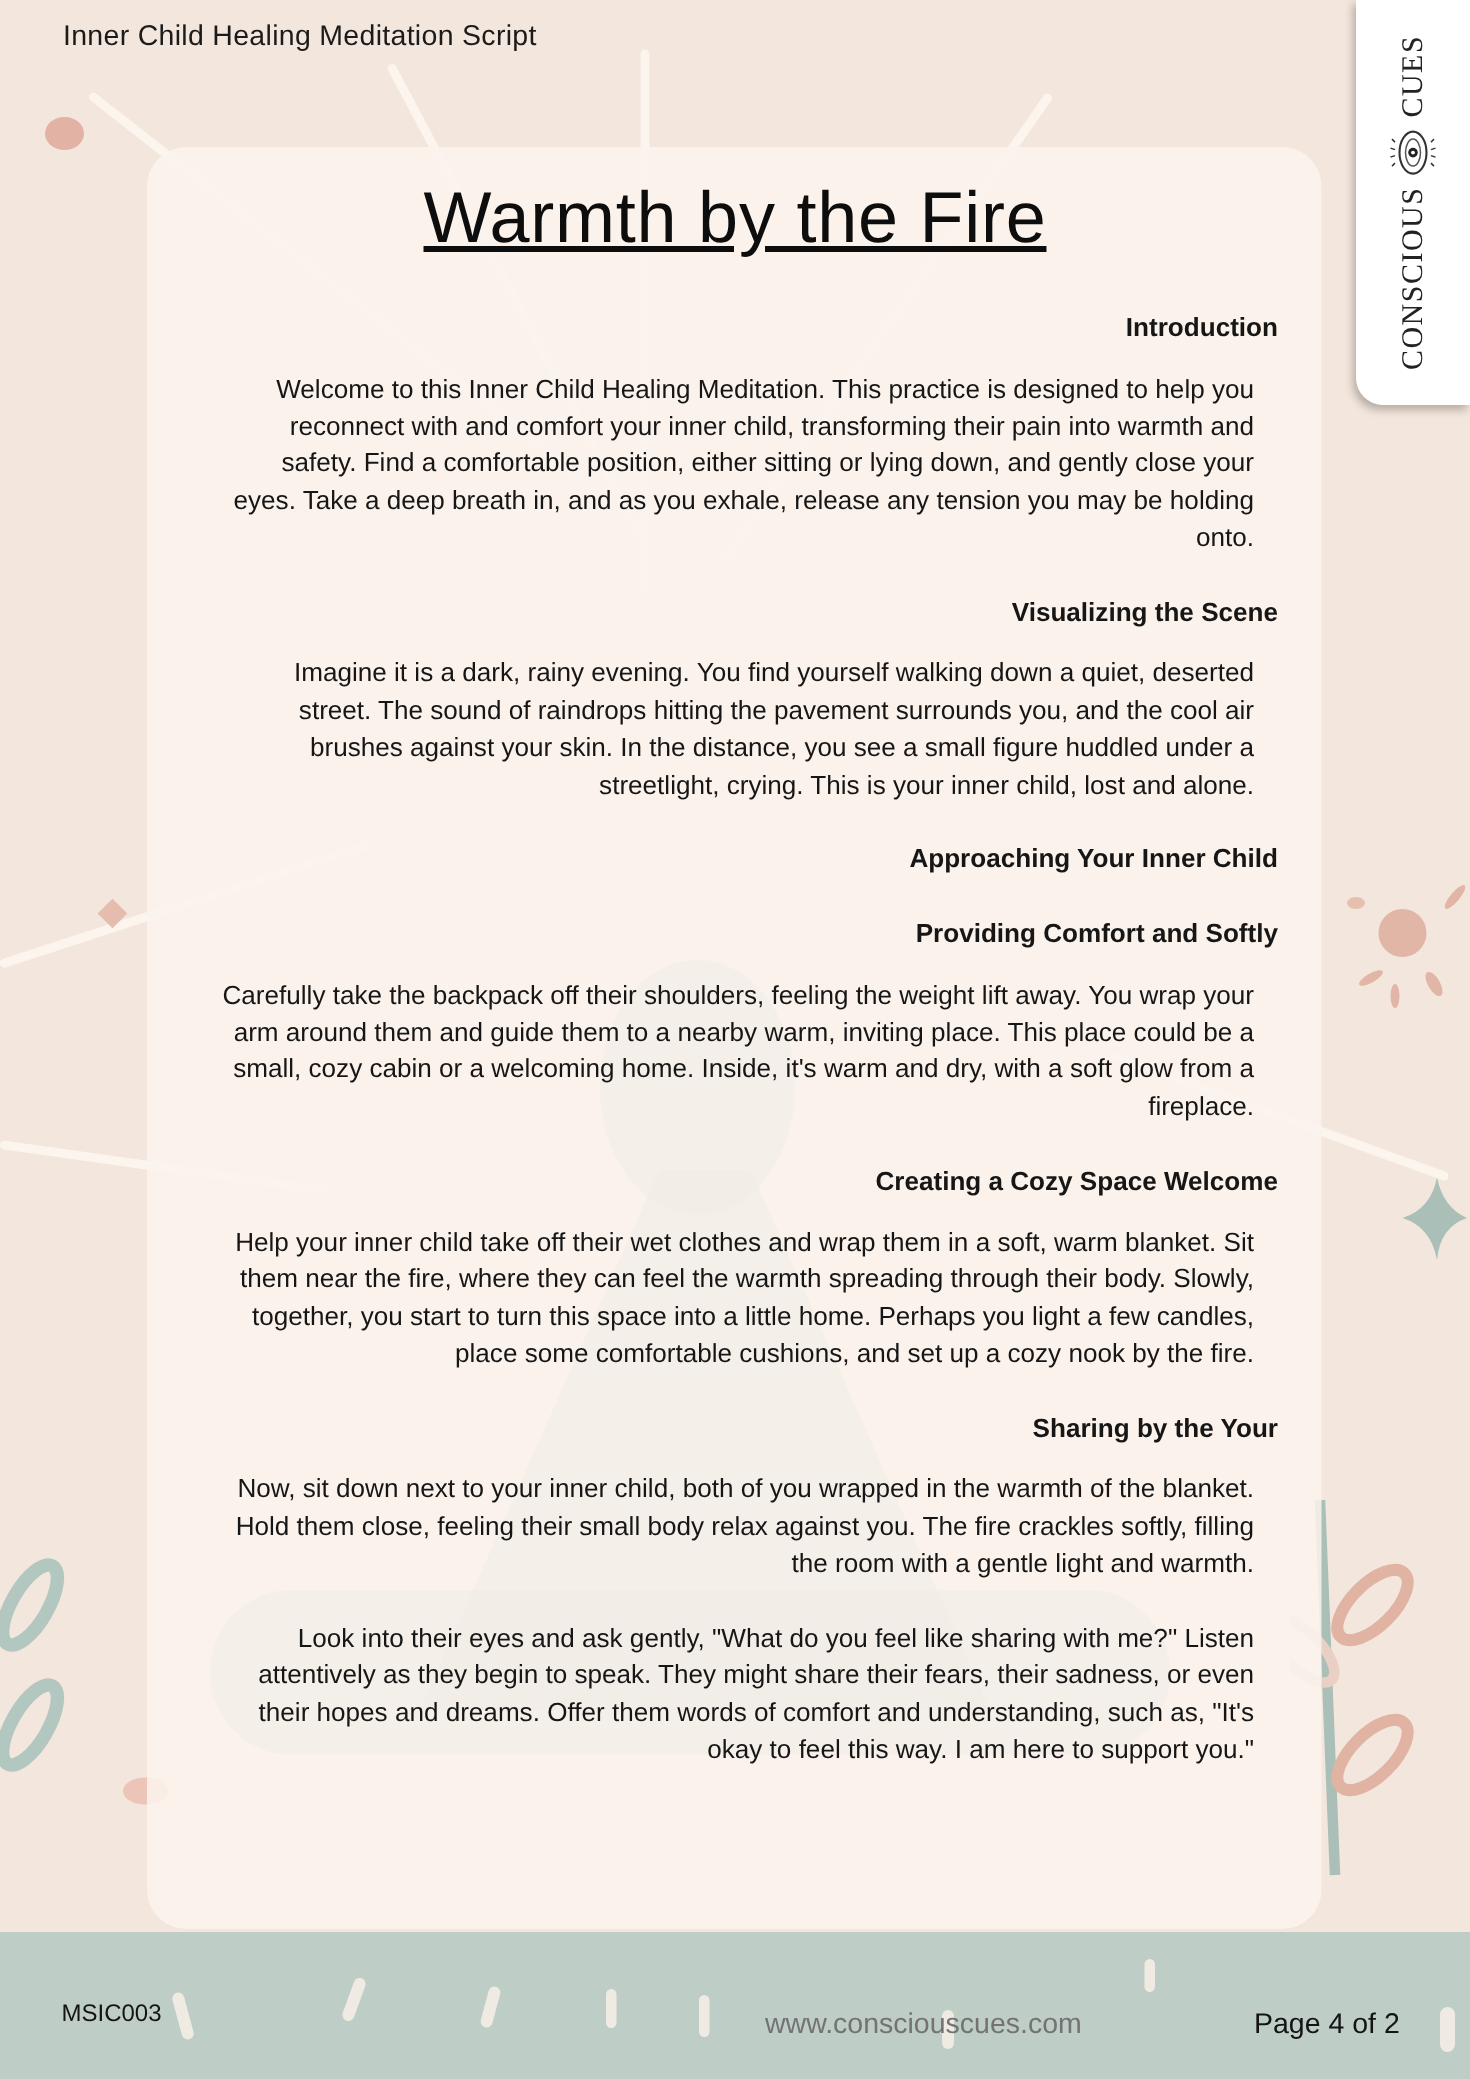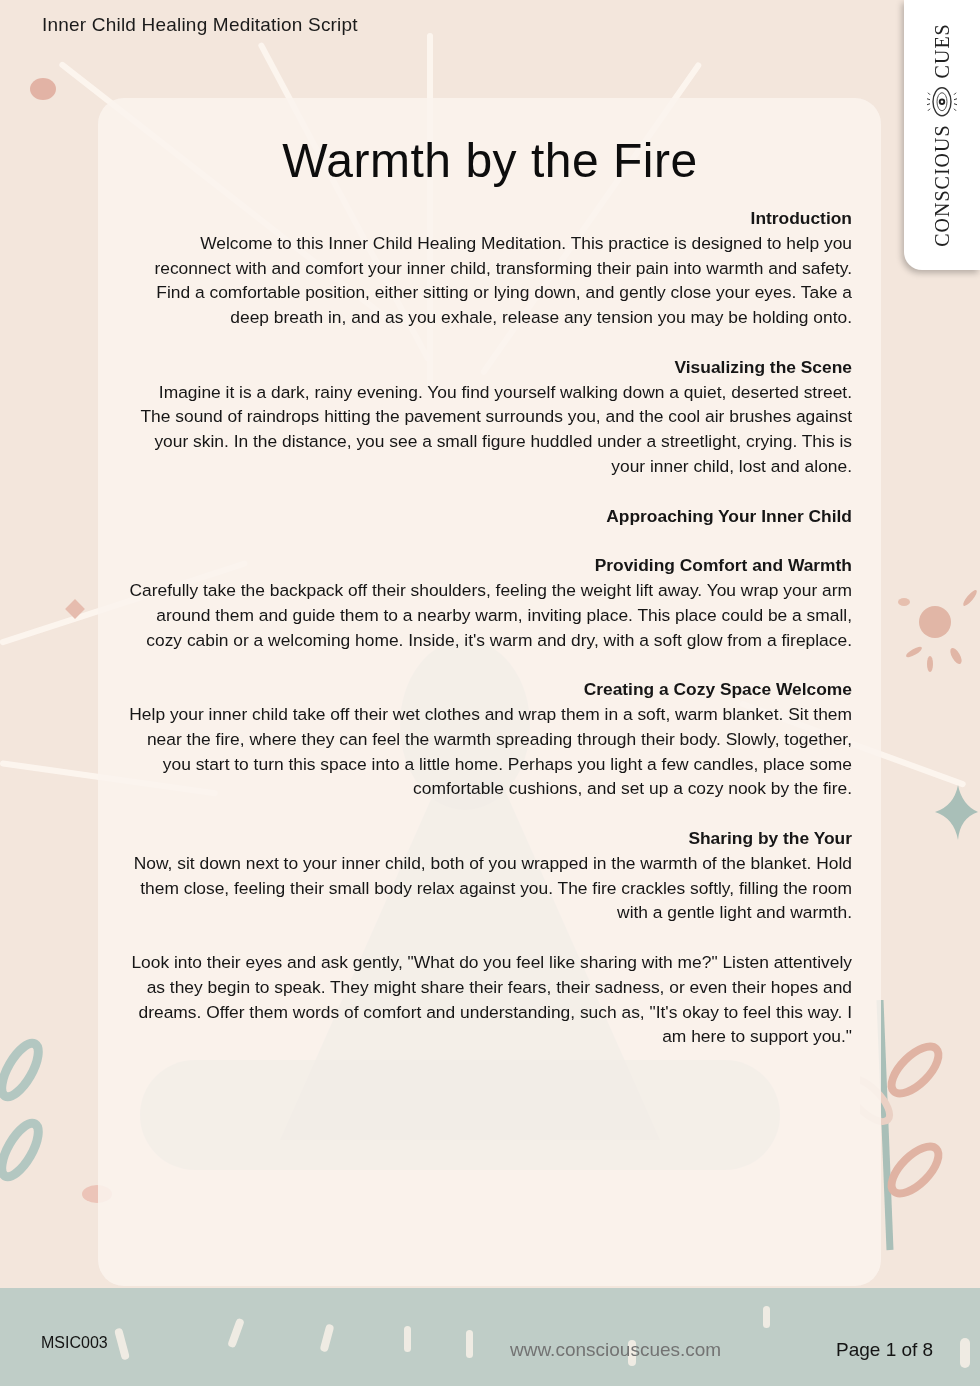--- a/index.html
+++ b/index.html
@@ -42,21 +42,21 @@
   .doc-title {
     position:absolute; left:0; right:0; top:118px; text-align:center;
     font-size:48px; font-weight:normal; color:#0d0d0d; letter-spacing:0.5px;
   }
   .content {
     position:absolute; left:128px; width:724px; top:206px;
     text-align:right; font-size:17.4px; line-height:24.8px; color:#161616;
   }
   .section { margin:0 0 24.8px 0; }
   .section h2 { margin:0; font-size:17.4px; line-height:24.8px; font-weight:bold; }
-  .section p { margin:0; }
+  .section p { margin:16px; }
   .footer-code { position:absolute; left:41px; top:1334px; font-size:16px; color:#141414; }
   .footer-url { position:absolute; left:510px; top:1339px; font-size:19px; color:#737373; }
   .footer-page { position:absolute; left:836px; top:1339px; font-size:19px; color:#141414; }
 </style>
 </head>
 <body>
 
 <div class="bg-layer">
   <div class="ray" style="left:60px;top:60px;width:420px;height:6px;transform:rotate(38deg);"></div>
   <div class="ray" style="left:260px;top:40px;width:360px;height:6px;transform:rotate(62deg);"></div>
@@ -131,44 +131,44 @@
         <line x1="31" y1="8" x2="29" y2="10"></line>
           <line x1="32" y1="14" x2="29" y2="15"></line>
         <line x1="32" y1="20" x2="29" y2="19"></line>
           <line x1="31" y1="26" x2="29" y2="24"></line>
       </g>
     </svg>
     <span>CUES</span>
   </div>
 </div>
 
-<h1 class="doc-title" style="margin:15px;">Warmth by the Fire</h1>
+<h1 class="doc-title" style="margin:0;text-decoration:underline;">Warmth by the Fire</h1>
 
 <div class="content">
   <div class="section">
     <h2>Introduction</h2>
     <p>Welcome to this Inner Child Healing Meditation. This practice is designed to help you reconnect with and comfort your inner child, transforming their pain into warmth and safety. Find a comfortable position, either sitting or lying down, and gently close your eyes. Take a deep breath in, and as you exhale, release any tension you may be holding onto.</p>
   </div>
   <div class="section">
     <h2>Visualizing the Scene</h2>
     <p>Imagine it is a dark, rainy evening. You find yourself walking down a quiet, deserted street. The sound of raindrops hitting the pavement surrounds you, and the cool air brushes against your skin. In the distance, you see a small figure huddled under a streetlight, crying. This is your inner child, lost and alone.</p>
   </div>
   <div class="section">
     <h2>Approaching Your Inner Child</h2>
   </div>
   <div class="section">
-    <h2>Providing Comfort and Warmth</h2>
+    <h2>Providing Comfort and Softly</h2>
     <p>Carefully take the backpack off their shoulders, feeling the weight lift away. You wrap your arm around them and guide them to a nearby warm, inviting place. This place could be a small, cozy cabin or a welcoming home. Inside, it's warm and dry, with a soft glow from a fireplace.</p>
   </div>
   <div class="section">
     <h2>Creating a Cozy Space Welcome</h2>
     <p>Help your inner child take off their wet clothes and wrap them in a soft, warm blanket. Sit them near the fire, where they can feel the warmth spreading through their body. Slowly, together, you start to turn this space into a little home. Perhaps you light a few candles, place some comfortable cushions, and set up a cozy nook by the fire.</p>
   </div>
   <div class="section">
     <h2>Sharing by the Your</h2>
     <p>Now, sit down next to your inner child, both of you wrapped in the warmth of the blanket. Hold them close, feeling their small body relax against you. The fire crackles softly, filling the room with a gentle light and warmth.</p>
     <p style="margin-top:24.8px;">Look into their eyes and ask gently, "What do you feel like sharing with me?" Listen attentively as they begin to speak. They might share their fears, their sadness, or even their hopes and dreams. Offer them words of comfort and understanding, such as, "It's okay to feel this way. I am here to support you."</p>
   </div>
 </div>
 
 <div class="footer-code">MSIC003</div>
 <div class="footer-url">www.consciouscues.com</div>
-<div class="footer-page">Page 1 of 8</div>
+<div class="footer-page">Page 4 of 2</div>
 
 </body></html>

